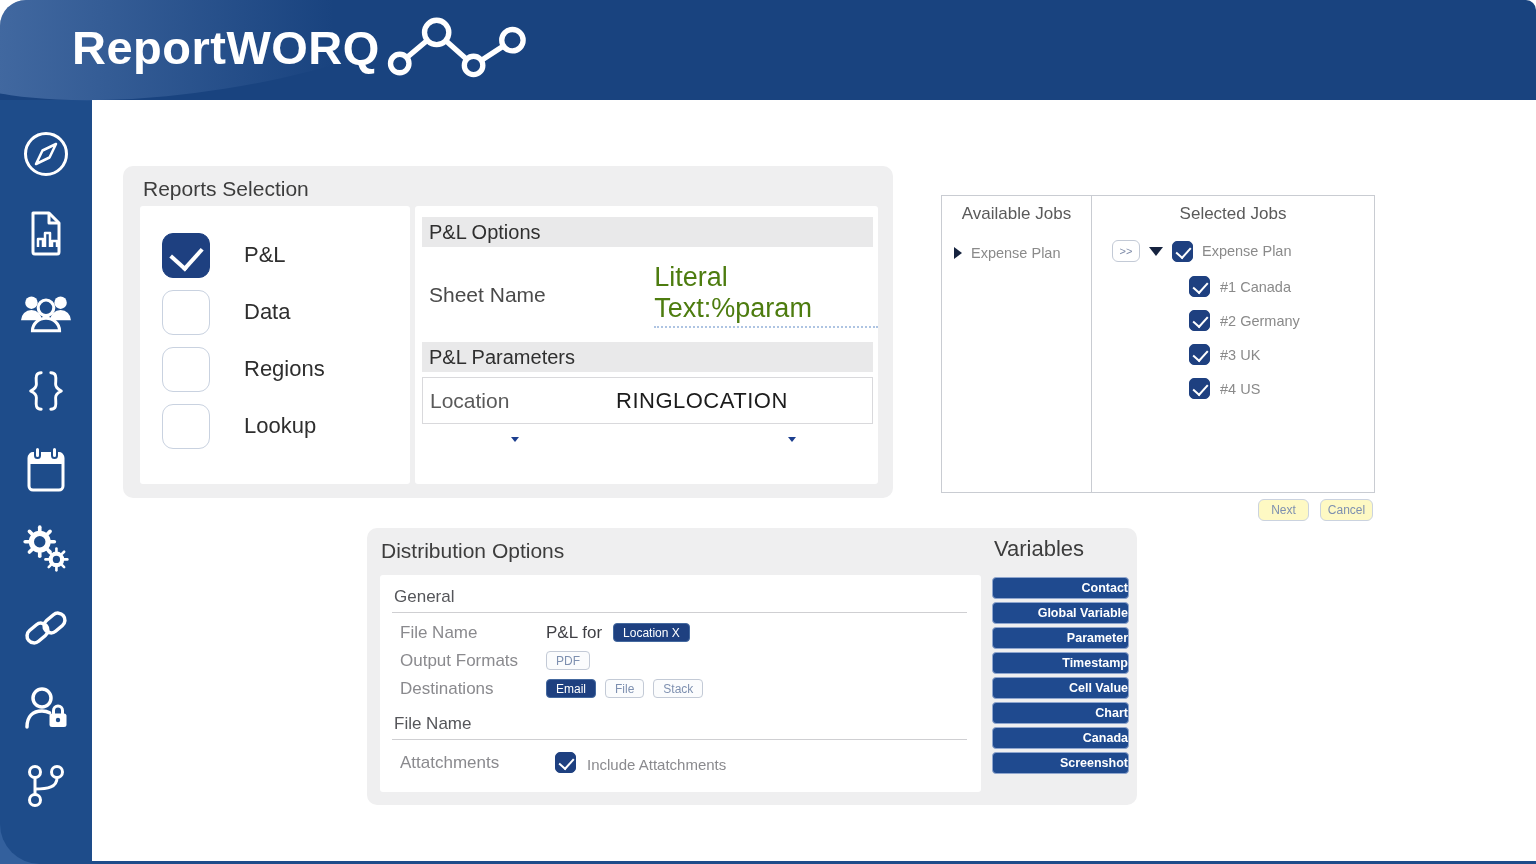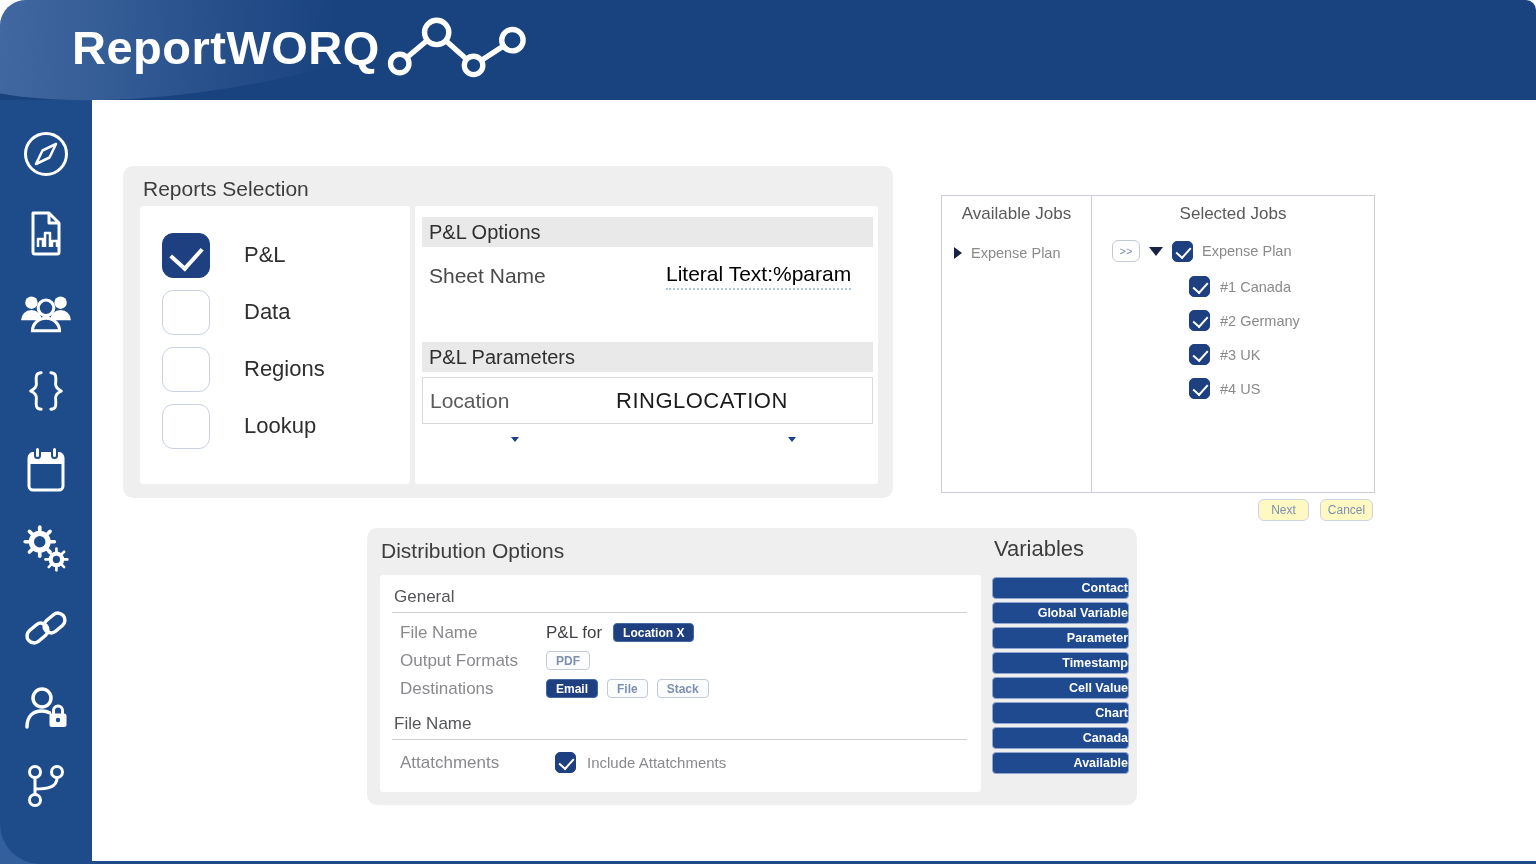--- a/index.html
+++ b/index.html
@@ -42,21 +42,21 @@
   .cb-lg { width:48px; height:45px; border-radius:11px; }
   .cb-lg.checked::after { content:""; position:absolute; left:13px; top:6px; width:17px; height:24px;
     border-right:4.5px solid #fff; border-bottom:4.5px solid #fff; transform:rotate(42deg); }
   .r-label { font-size:22px; color:#2E2E2E; }
   .rs-card-right { left:292px; top:40px; width:463px; height:278px; }
   .opt-head { position:absolute; left:7px; right:5px; height:30px; background:#E9E9EA; color:#2F2F2F;
     font-size:20px; line-height:30px; padding-left:7px; }
   .opt-head.h1 { top:11px; } .opt-head.h2 { top:136px; }
   .sheet-row { position:absolute; left:14px; top:56px; display:flex; align-items:center;gap:44px; }
   .sheet-label { width:193px; font-size:21px; color:#4A4A4A; }
-  .sheet-link { font-size:21px; color:#000000; border-bottom:2px dotted #AEC4E2; padding-bottom:2px; cursor:pointer; }
+  .sheet-link { font-size:27px; color:#4d7c0f; border-bottom:2px dotted #AEC4E2; padding-bottom:2px; cursor:pointer; }
   .loc-row { position:absolute; left:7px; right:5px; top:171px; height:47px; border:1px solid #D9D9DC;
     display:flex; align-items:center; }
   .loc-label { margin-left:7px; width:186px; font-size:21px; color:#5A5A5A; }
   .loc-value { font-size:22px; color:#1C1C1C; letter-spacing:.5px; }
   .caret { position:absolute; top:231px; width:0; height:0;
     border-left:4px solid transparent; border-right:4px solid transparent; border-top:5px solid #1C3F8F; }
   .caret.c1 { left:96px; } .caret.c2 { left:373px; }
   
   .jobs-panel { position:absolute; left:941px; top:195px; width:434px; height:298px; background:#fff;
     border:1px solid #C9CCD2; display:flex; }
@@ -83,24 +83,24 @@
   
   .dist-panel { left:367px; top:528px; width:770px; height:277px; }
   .dist-title { left:14px; top:11px; }
   .dist-card { left:13px; top:47px; width:601px; height:217px; padding:10px 14px 0 12px; }
   .sec-head { font-size:17px; color:#55565A; padding:2px 0 5px 2px; border-bottom:1px solid #CFCFD2; margin-bottom:9px; }
   .sec-head.second { margin-top:13px; }
   .d-row { display:flex; align-items:center; margin:0 0 7px 8px; min-height:21px; }
   .d-label { width:146px; font-size:17px; color:#8A8A8E; flex:none; }
   .d-val { font-size:17px; color:#3F3F44; margin-right:11px; }
   .chip { display:inline-flex; align-items:center; height:19px; padding:0 9px; border-radius:4px;
-    font-size:12px; font-weight:bold; margin-right:9px; cursor:pointer; }
+    font-size:12px; font-weight:normal; margin-right:9px; cursor:pointer; }
   .chip.filled { background:#1E4080; color:#fff; border:1px solid #44699F; }
   .chip.outline { background:#FBFCFD; color:#7E90B0; border:1px solid #C3CAD6; }
-  .attach-row { display:flex; align-items:center; gap:11px; margin:12px 0 0 8px; }
+  .attach-row { display:flex; align-items:flex-end; gap:11px; margin:12px 0 0 8px; }
   .attach-label { font-size:15px; color:#8A8A8E; }
   
   .vars { position:absolute; left:992px; top:536px; width:137px; }
   .vars-title { font-size:22px; color:#3D3D3D; margin:0 0 15px 2px; }
   .vars-list { display:flex; flex-direction:column; gap:3px; }
   .var-btn { height:22px; background:#1F4A8F; border:1px solid #8FA6CE; border-radius:4px; color:#fff;
     font-weight:bold; font-size:12.5px; text-align:right; padding:0 0 0 9px; line-height:19px;
     font-family:"Liberation Sans",sans-serif; cursor:pointer; }
 </style>
 </head>
@@ -329,17 +329,17 @@
   <div class="vars">
     <div class="vars-title">Variables</div>
     <div class="vars-list">
       <button class="var-btn">Contact</button>
       <button class="var-btn">Global Variable</button>
       <button class="var-btn">Parameter</button>
       <button class="var-btn">Timestamp</button>
       <button class="var-btn">Cell Value</button>
       <button class="var-btn">Chart</button>
       <button class="var-btn">Canada</button>
-      <button class="var-btn">Available</button>
+      <button class="var-btn">Screenshot</button>
     </div>
   </div>
 
 </div>
 
 </body></html>

